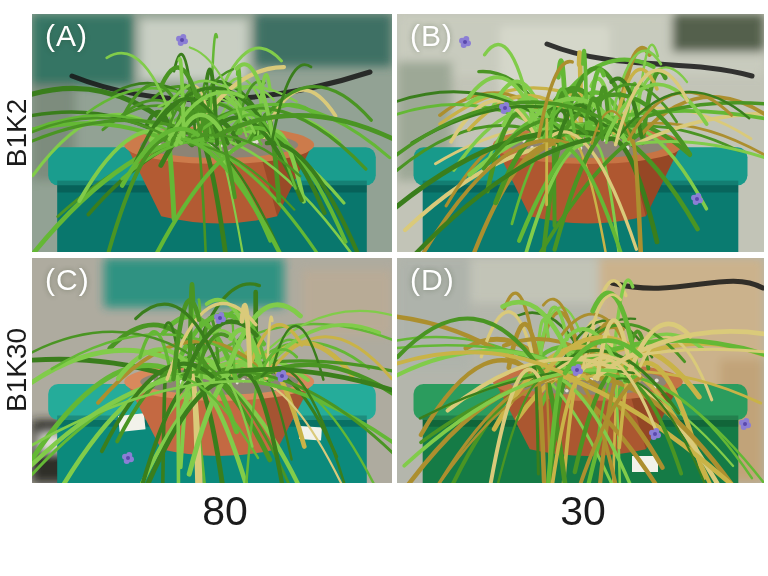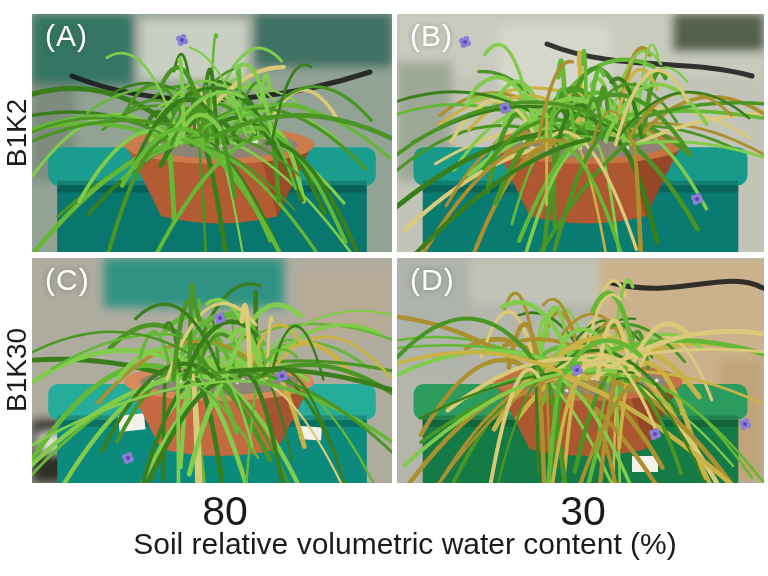--- a/index.html
+++ b/index.html
@@ -636,15 +636,14 @@
             <circle cx="348" cy="166" r="2" fill="#5a4aa8"></circle>
           </g>
         </svg>
       <span class="panel-label">(D)</span>
     </div>
   </div>
 
   <div class="tick t80">80</div>
   <div class="tick t30">30</div>
 
-  <div class="caption">Soil relative volumetric water content (%)</div>
 
 </div>
 
 </body></html>

